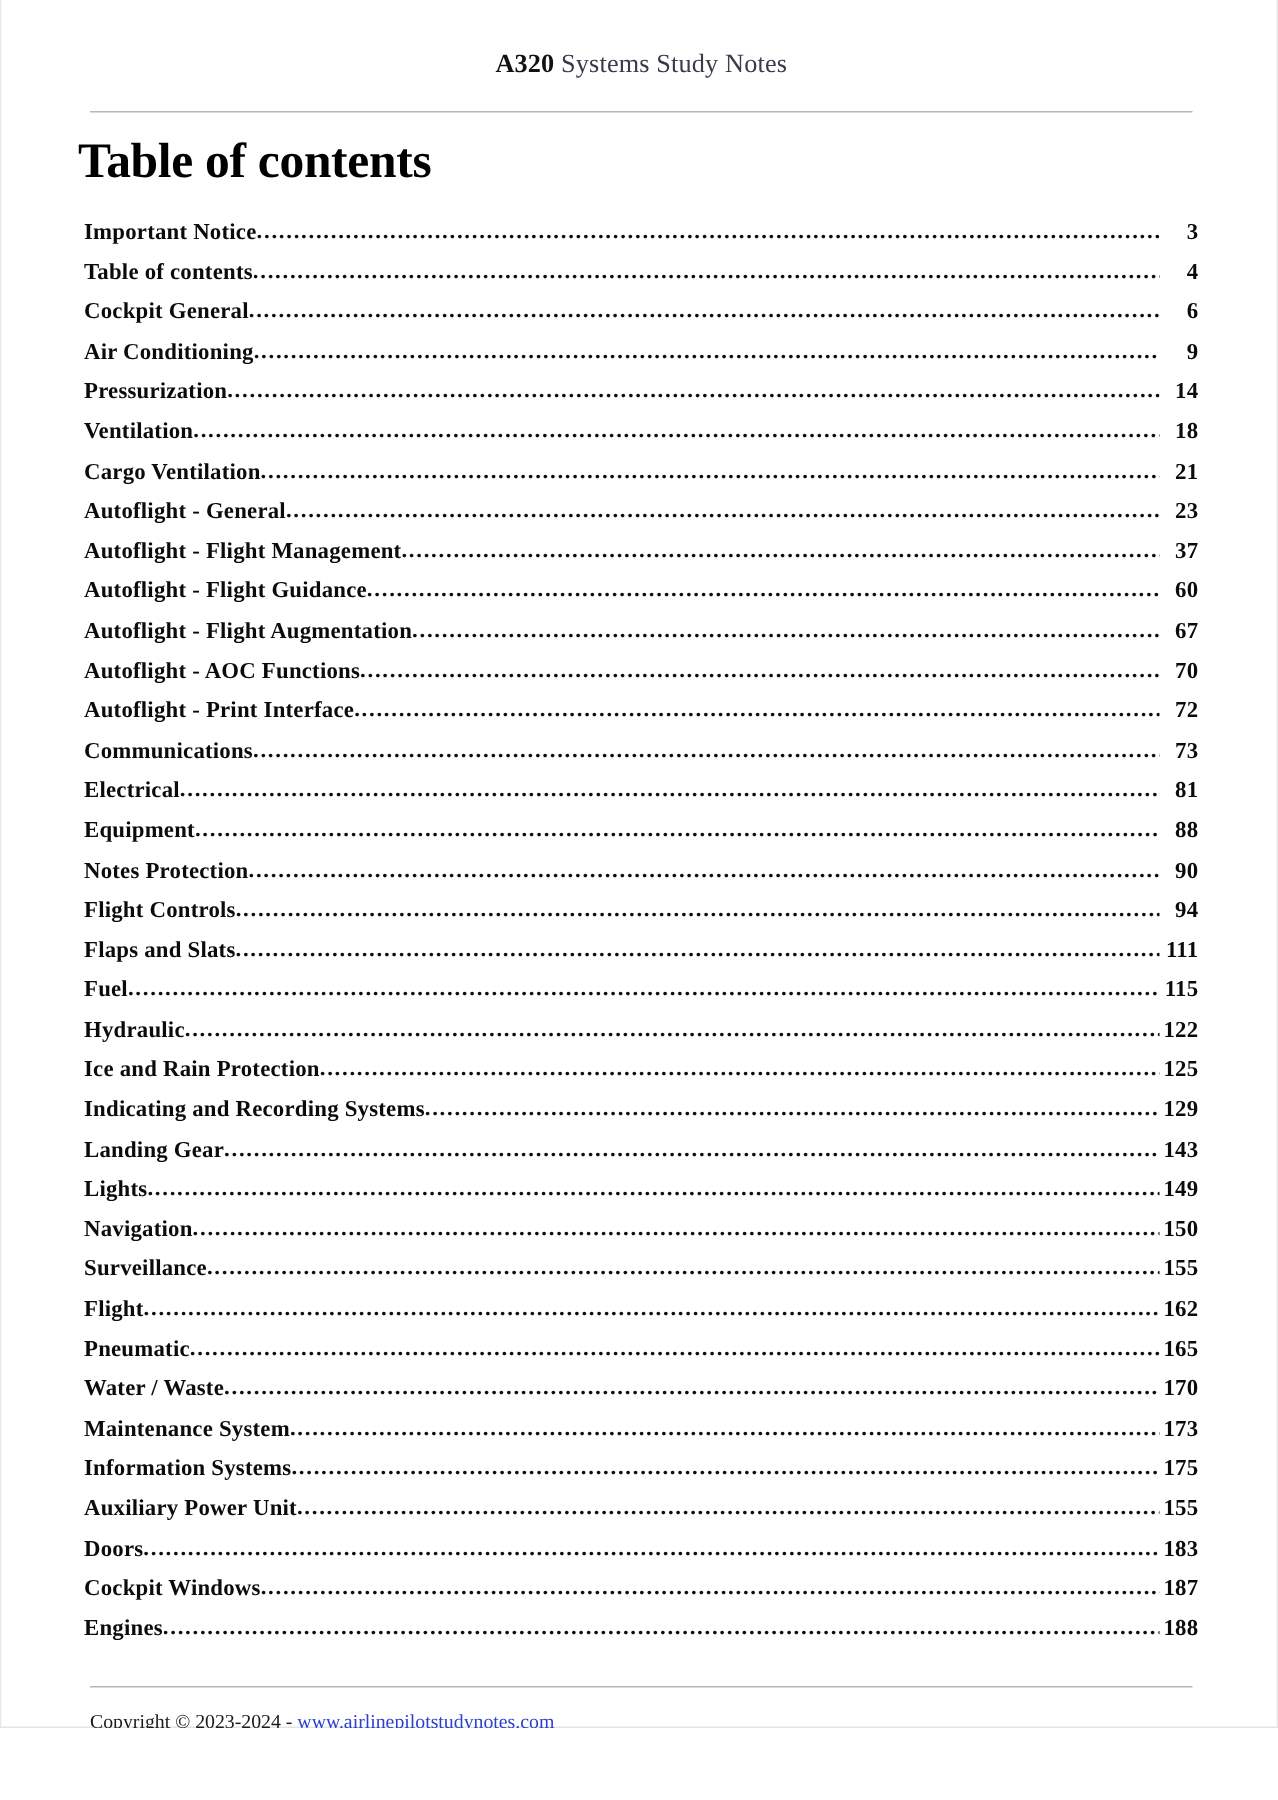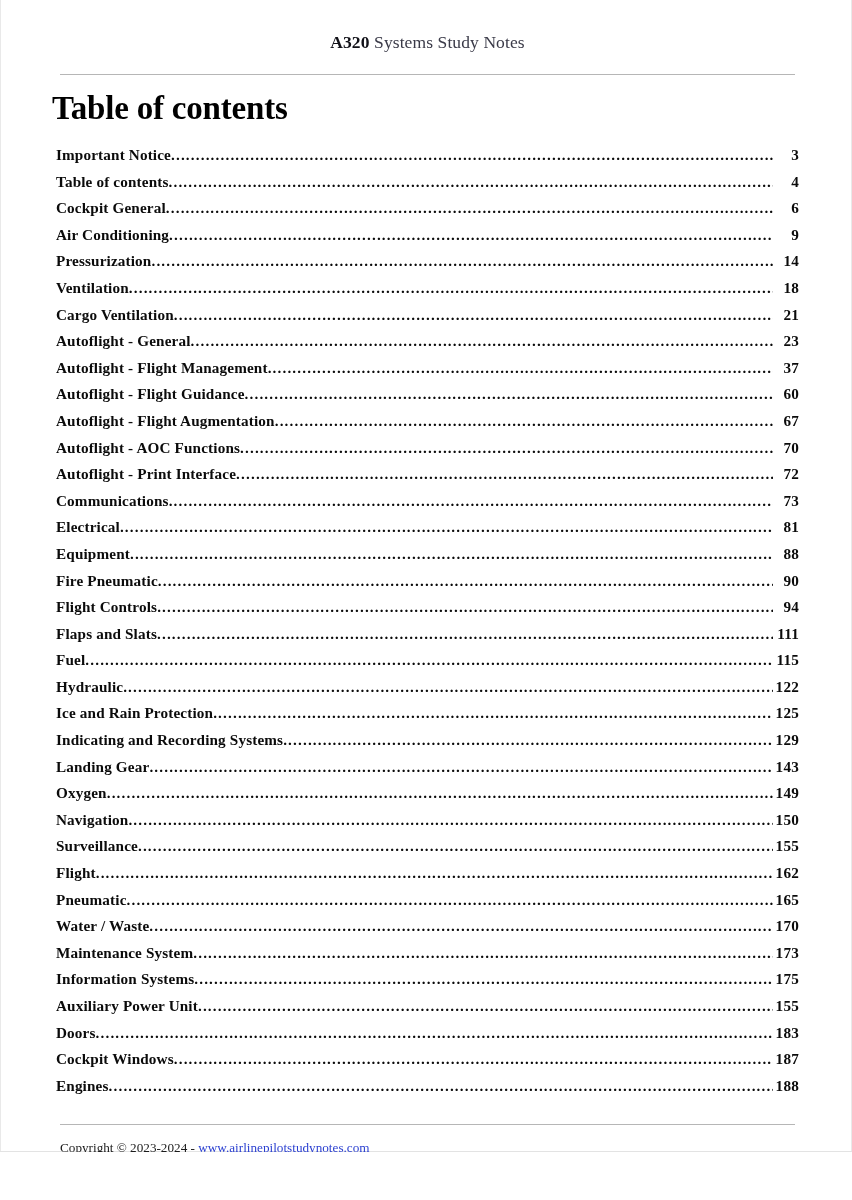--- a/index.html
+++ b/index.html
@@ -252,21 +252,21 @@
         <span class="toc-label">Electrical</span>
         <span class="toc-leader">....................................................................................................................................................................................................................................................</span>
         <span class="toc-page">81</span>
       </div>
       <div class="toc-row">
         <span class="toc-label">Equipment</span>
         <span class="toc-leader">....................................................................................................................................................................................................................................................</span>
         <span class="toc-page">88</span>
       </div>
       <div class="toc-row">
-        <span class="toc-label">Fire Pneumatic</span>
+        <span class="toc-label">Notes Protection</span>
         <span class="toc-leader">....................................................................................................................................................................................................................................................</span>
         <span class="toc-page">90</span>
       </div>
       <div class="toc-row">
         <span class="toc-label">Flight Controls</span>
         <span class="toc-leader">....................................................................................................................................................................................................................................................</span>
         <span class="toc-page">94</span>
       </div>
       <div class="toc-row">
         <span class="toc-label">Flaps and Slats</span>
@@ -292,21 +292,21 @@
         <span class="toc-label">Indicating and Recording Systems</span>
         <span class="toc-leader">....................................................................................................................................................................................................................................................</span>
         <span class="toc-page">129</span>
       </div>
       <div class="toc-row">
         <span class="toc-label">Landing Gear</span>
         <span class="toc-leader">....................................................................................................................................................................................................................................................</span>
         <span class="toc-page">143</span>
       </div>
       <div class="toc-row">
-        <span class="toc-label">Oxygen</span>
+        <span class="toc-label">Lights</span>
         <span class="toc-leader">....................................................................................................................................................................................................................................................</span>
         <span class="toc-page">149</span>
       </div>
       <div class="toc-row">
         <span class="toc-label">Navigation</span>
         <span class="toc-leader">....................................................................................................................................................................................................................................................</span>
         <span class="toc-page">150</span>
       </div>
       <div class="toc-row">
         <span class="toc-label">Surveillance</span>

